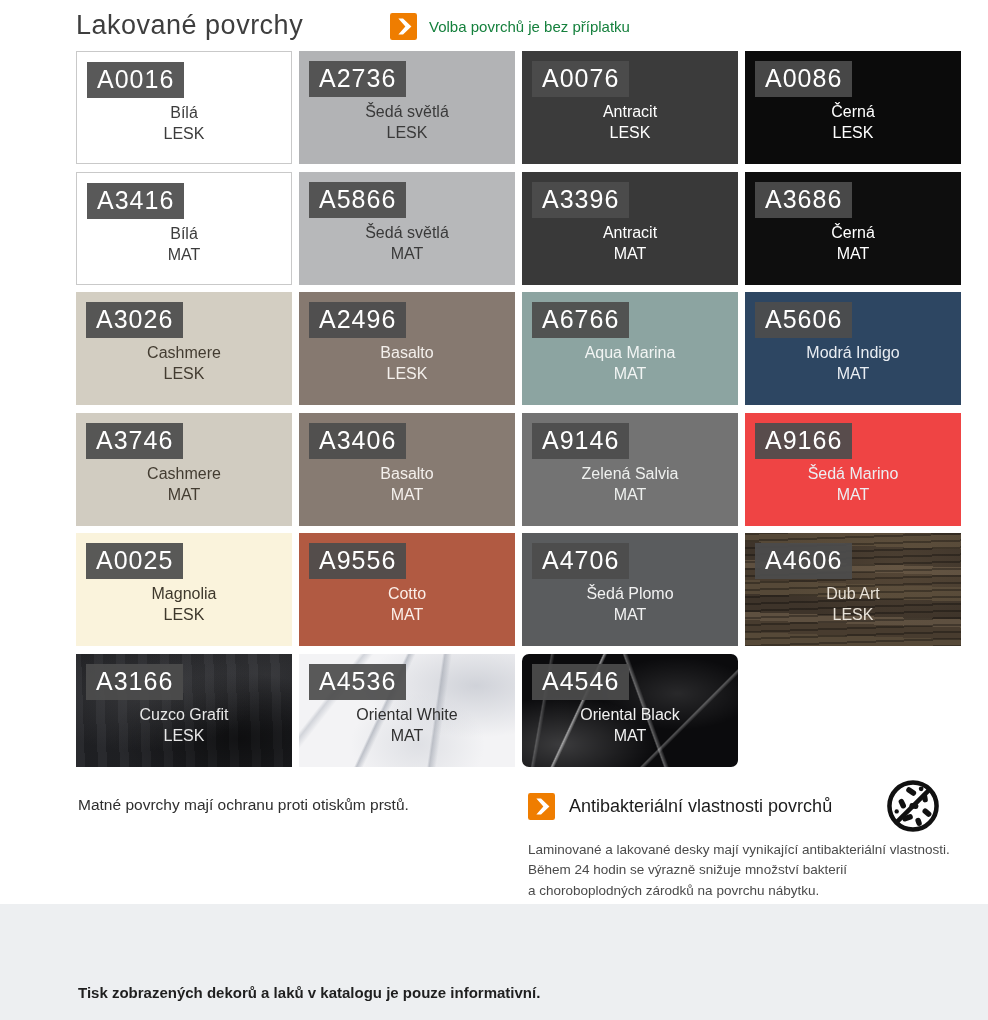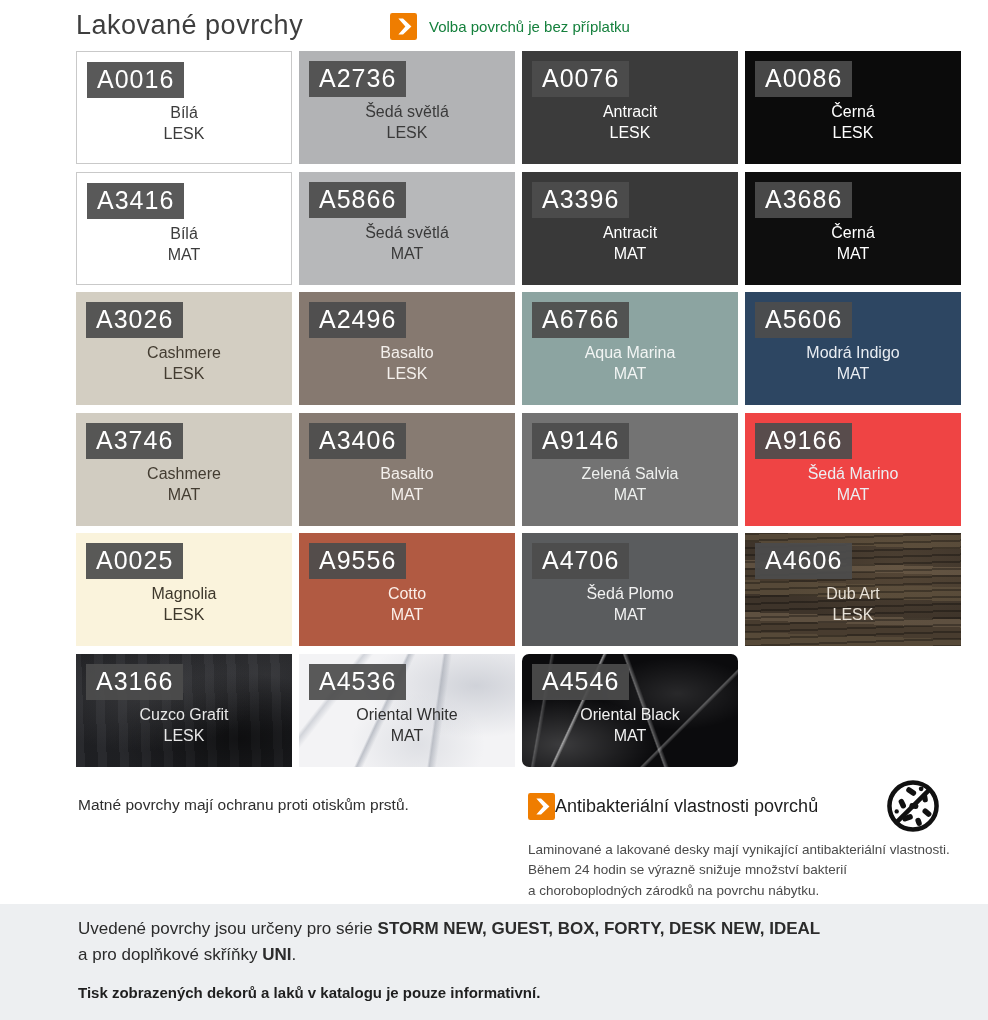--- a/index.html
+++ b/index.html
@@ -63,21 +63,21 @@
       linear-gradient(70deg,  rgba(0,0,0,0) 55%, rgba(255,255,255,0.35) 55.6%, rgba(0,0,0,0) 57.2%),
       linear-gradient(135deg, rgba(0,0,0,0) 70%, rgba(255,255,255,0.30) 70.6%, rgba(0,0,0,0) 72%),
       linear-gradient(100deg, rgba(0,0,0,0) 12%, rgba(255,255,255,0.22) 12.6%, rgba(0,0,0,0) 14%),
       radial-gradient(ellipse at 18% 80%, rgba(255,255,255,0.20), rgba(0,0,0,0) 38%),
       radial-gradient(ellipse at 72% 35%, rgba(255,255,255,0.12), rgba(0,0,0,0) 35%),
       #0b0b0d;
   }
 
   .matte-note { position:absolute; left:78px; top:772px; font-size:15.5px; color:#2e2e2e;margin-top:24px; }
 
-  .antibac-head { position:absolute; left:528px; top:793px; display:flex; align-items:center; }
+  .antibac-head { position:absolute; left:528px; top:793px; display:flex; align-items:center; gap:14px; }
   .antibac-head .ab-title { font-size:18px; color:#1c1c1c; }
   .no-bacteria { position:absolute; left:884px; top:777px; width:58px; height:58px; }
   .antibac-body {
     position:absolute; left:528px; top:840px; width:440px;
     font-size:13.5px; line-height:1.5; color:#4a4a4a; white-space:pre-line;
   }
 
   .footer-panel { position:absolute; left:0; top:904px; width:988px; height:116px; background:#edeff1; }
   .footer-text { position:absolute; left:78px; top:12px; font-size:17px; line-height:1.5; color:#2b2b2b; }
   .footer-text b { font-weight:700; }
@@ -240,20 +240,16 @@
       <circle cx="14" cy="38" r="2.4"></circle>
     </g>
     <line x1="13" y1="51" x2="51" y2="13" stroke="#111111" stroke-width="5"></line>
   </svg>
 
   <div class="antibac-body">Laminované a lakované desky mají vynikající antibakteriální vlastnosti.
 Během 24 hodin se výrazně snižuje množství bakterií
 a choroboplodných zárodků na povrchu nábytku.</div>
 
   <div class="footer-panel">
-    <div class="footer-text">
-      <span>Uvedené povrchy jsou určeny pro série </span><b>STORM NEW, GUEST, BOX, FORTY, DESK NEW, IDEAL</b><br>
-      <span>a pro doplňkové skříňky </span><b>UNI</b><span>.</span>
-    </div>
     <div class="footer-disclaimer">Tisk zobrazených dekorů a laků v katalogu je pouze informativní.</div>
   </div>
 
 </div>
 
 </body></html>

